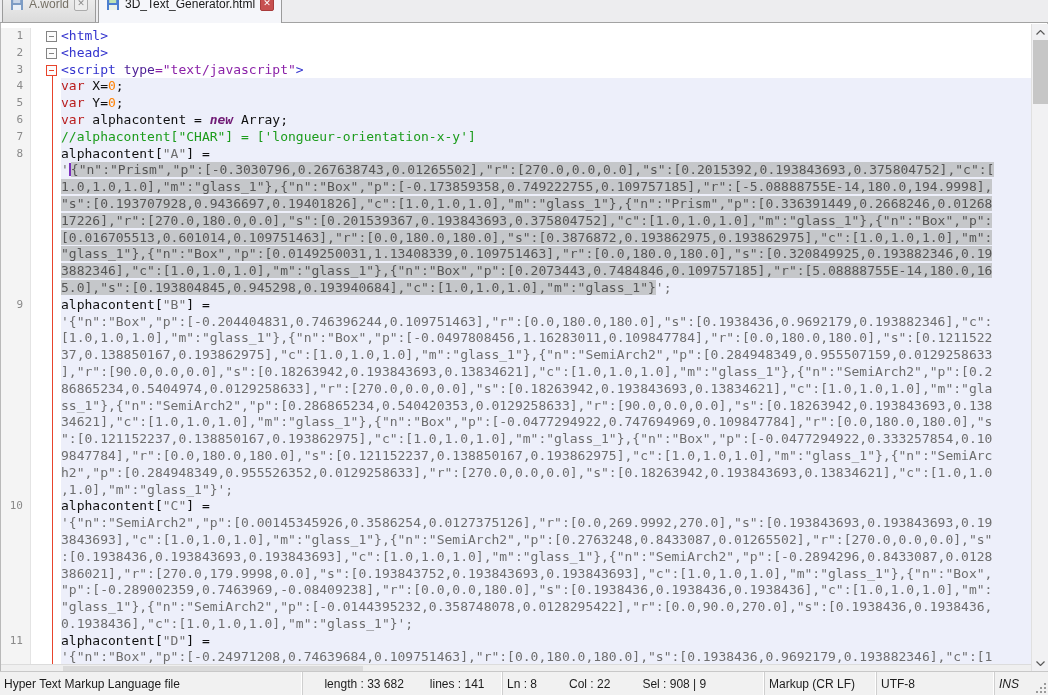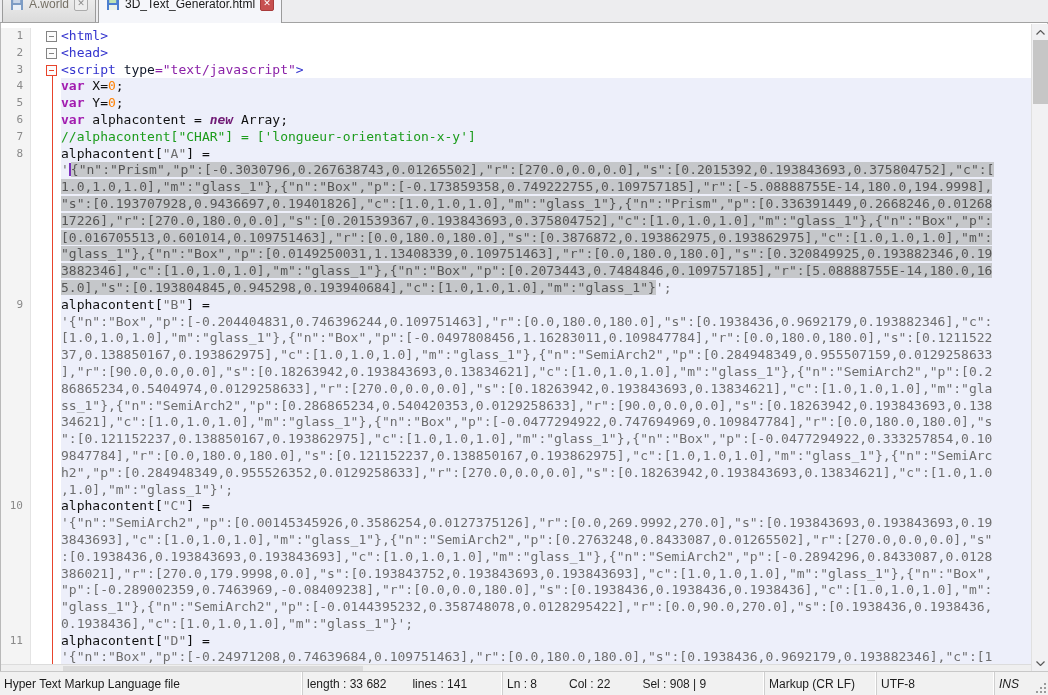--- a/index.html
+++ b/index.html
@@ -32,23 +32,23 @@
   .fold.b::before,.fold.br::before{content:"";position:absolute;left:3px;top:3px;width:9px;height:9px;
           border:1px solid #848484;background:#FCFCFC;}
   .fold.b::after,.fold.br::after{content:"";position:absolute;left:6px;top:8px;width:5px;height:1px;background:#848484;}
   .fold.br::before{border-color:#E8442C;}
   .fold.br::after{background:#E8442C;}
   .fold.br{background-image:linear-gradient(#E8442C,#E8442C);background-repeat:no-repeat;
           background-position:center bottom;background-size:1px 3px;}
   .tx{flex:1;white-space:pre;overflow:hidden;color:#101010;}
   .tx.js{background:#EDEFFA;}
   .tag{color:#3434CE;}
-  .attr{color:#0f172a;margin-top:15px;}
+  .attr{color:#4c1d95;margin-top:15px;}
   .val{color:#8B22A8;}
-  .kw{color:#a21caf;font-weight:bold;}
+  .kw{color:#b91c1c;font-weight:normal;}
   .kwi{color:#701a75;font-weight:bold;font-style:italic;margin-top:12px;}
   .num{color:#FF8000;}
   .cmt{color:#1C9C1C;}
   .str{color:#6E6E6E;}
   .id{color:#101010;}
   .sel{background:#C5C7CA;color:#565656;}
   .caret{display:inline-block;width:2px;height:13px;margin:0 0 -2px 0;background:#7C2FBE;}
 
   
   .vscroll{position:absolute;top:24px;right:0;width:17px;bottom:24px;background:#F1F1F3;border-left:1px solid #E0E0E0;box-sizing:border-box;}
@@ -57,21 +57,21 @@
   .varrow.down{position:absolute;bottom:0;left:0;right:0;}
   .hscroll{position:absolute;left:1px;right:17px;bottom:24px;height:7px;background:#EFEFEF;border-top:1px solid #DCDCDC;box-sizing:border-box;}
   .hthumb{position:absolute;left:62px;top:1px;height:5px;width:300px;background:#DADADA;}
 
   
   .status{position:absolute;left:0;right:0;bottom:0;height:24px;background:#F1F1F1;border-top:1px solid #C8C8C8;
           display:flex;align-items:center;font-size:12px;color:#1C1C1C;box-sizing:border-box;}
   .sec{height:100%;display:flex;align-items:center;padding-left:4px;box-sizing:border-box;white-space:nowrap;overflow:hidden;}
   .sec + .sec{border-left:1px solid #CFCFCF;box-shadow:-1px 0 0 #FFFFFF;}
   .s1{flex:0 0 302px;}
-  .s2{flex:0 0 200px;gap:26px;}
+  .s2{flex:0 0 200px;gap:26px;justify-content:center;}
   .s3{flex:0 0 262px;gap:32px;}
   .s4{flex:0 0 112px;}
   .s5{flex:0 0 118px;}
   .s6{flex:1 1 auto;position:relative;font-style:italic;}
   .grip{position:absolute;right:2px;bottom:2px;width:12px;height:12px;}
   .grip i{position:absolute;width:2px;height:2px;background:#9A9A9A;}
   .grip i:nth-child(1){right:0;bottom:0;}
   .grip i:nth-child(2){right:4px;bottom:0;}
   .grip i:nth-child(3){right:0;bottom:4px;}
   .grip i:nth-child(4){right:8px;bottom:0;}

